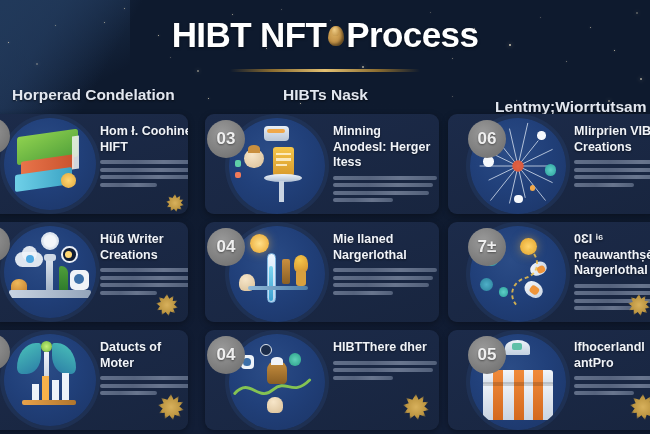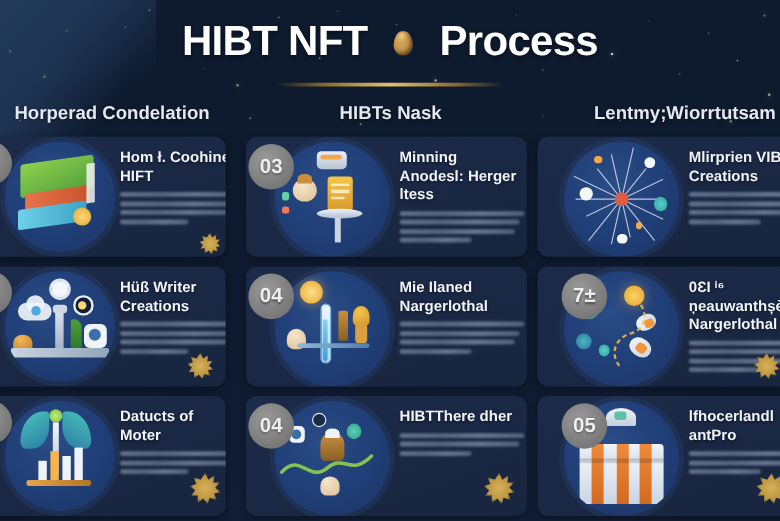--- a/index.html
+++ b/index.html
@@ -34,21 +34,21 @@
     pointer-events: none;
   }
 
   
   .star { position: absolute; border-radius: 50%; background: #f5e8c8; pointer-events: none; }
 
   
   .header { position: absolute; left: 0; top: 0; width: 650px; height: 88px; }
   .title-row {
     position: absolute; left: 0; top: 17px; width: 650px;
-    display: flex; align-items: center; justify-content: center; gap: 20px;
+    display: flex; align-items: center; justify-content: center; gap: 0;
   }
   .title-text {
     font-size: 35px; font-weight: bold; color: #ffffff;
     letter-spacing: -0.6px; line-height: 1;
     font-family: "Liberation Sans", sans-serif;
     text-shadow: 0 1px 3px rgba(0,0,0,0.55);
   }
   .title-icon { width: 20px; height: 26px; position: relative; display: inline-block; }
   .title-icon .orn {
     position: absolute; left: 2px; top: 4px; width: 16px; height: 20px;
@@ -70,21 +70,21 @@
 
   
   .col-heads { position: absolute; left: 0; top: 86px; width: 650px; height: 26px; }
   .col-head {
     position: absolute; top: 0;
     font-size: 15.5px; font-weight: bold; color: #e2e7f0;
     white-space: nowrap; text-shadow: 0 1px 2px rgba(0,0,0,0.6);
   }
   .col-head.c1 { left: 12px; }
   .col-head.c2 { left: 283px; }
-  .col-head.c3 { left: 495px; }
+  .col-head.c3 { left: 495px; margin-top: 12px; }
 
   
   .grid { position: absolute; left: 0; top: 114px; width: 650px; height: 320px; }
 
   .card {
     position: absolute;
     background: linear-gradient(160deg, #1c2b4a 0%, #18253f 100%);
     border-radius: 9px;
     overflow: hidden;
     box-shadow: 0 2px 6px rgba(0,0,0,0.35);
@@ -414,20 +414,21 @@
                 <circle cx="50" cy="50" r="6" fill="#e05a3a" opacity="0.95"></circle>
               </svg>
               <div class="sq" style="left: 70%; top: 14%; width: 9%; height: 9%; background: rgb(245, 248, 252); border-radius: 50%;"></div>
               <div class="sq" style="left: 14%; top: 40%; width: 11%; height: 11%; background: rgb(245, 248, 252); border-radius: 50%;"></div>
               <div class="sq" style="left: 78%; top: 48%; width: 12%; height: 12%; background: radial-gradient(circle, rgb(95, 208, 200), rgb(42, 159, 154)); border-radius: 50%;"></div>
               <div class="sq" style="left: 46%; top: 80%; width: 9%; height: 9%; background: rgb(245, 248, 252); border-radius: 50%;"></div>
               <div class="sq" style="left: 26%; top: 12%; width: 7%; height: 7%; background: rgb(240, 168, 74); border-radius: 50%;"></div>
               <div class="sq" style="left: 62%; top: 70%; width: 6%; height: 6%; background: rgb(240, 168, 74); border-radius: 50%;"></div>
             </div>
           </div>
+          <div class="step-badge">06</div>
           <div class="card-text">
             <div class="card-title">Mlirprien VIBT A Creations</div>
             <div class="card-body">
               <div class="blur-line" style="width: 100%;"></div>
               <div class="blur-line" style="width: 96%;"></div>
               <div class="blur-line" style="width: 92%;"></div>
               <div class="blur-line" style="width: 58%;"></div>
             </div>
           </div>
         </div>

